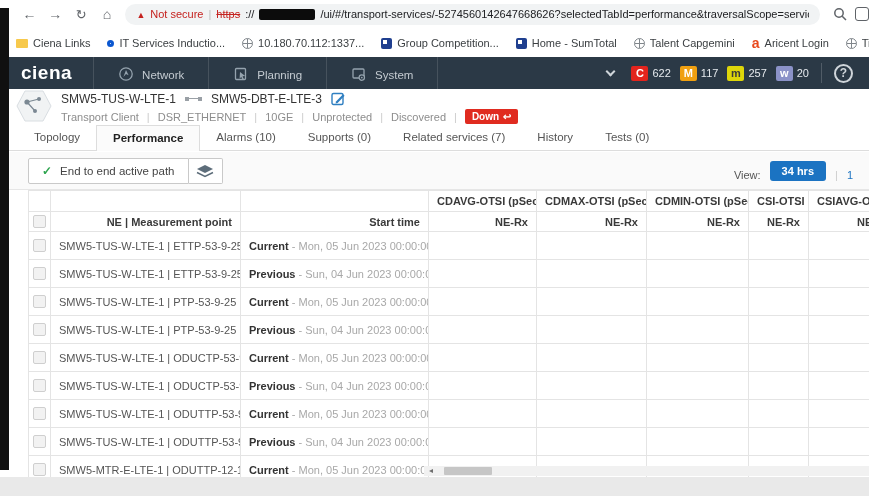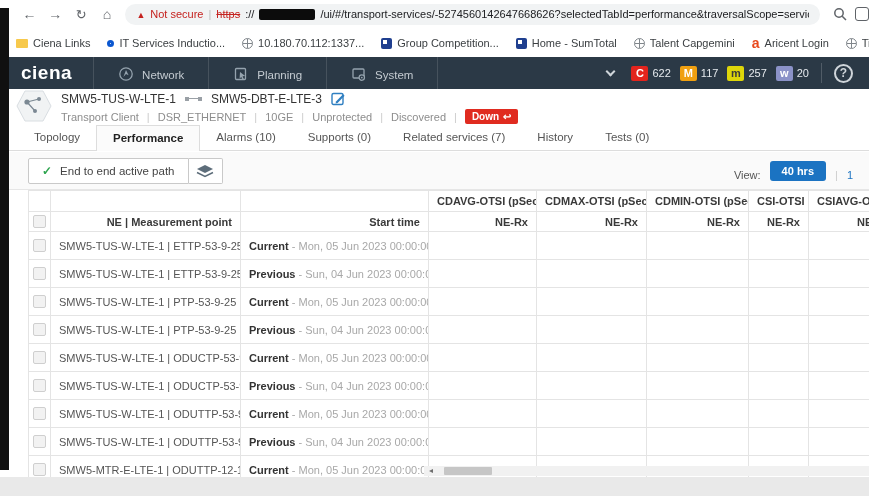--- a/index.html
+++ b/index.html
@@ -273,21 +273,21 @@
       </div>
       <div class="layers-btn">
         <svg width="18" height="14" viewBox="0 0 18 14">
           <path d="M9 1 L17 5 L9 9 L1 5 Z" fill="#5d6d7a"></path>
           <path d="M1 8.5 L9 12.5 L17 8.5" fill="none" stroke="#5d6d7a" stroke-width="1.5"></path>
         </svg>
       </div>
     </div>
     <div class="toolbar-right">
       <span>View:</span>
-      <span class="view-btn">40 hrs</span>
+      <span class="view-btn">34 hrs</span>
       <span class="view-sep">|</span>
       <span class="view-next">1</span>
     </div>
   </div>
 
   <div class="table-wrap">
     <table id="perf-table">
         <colgroup>
           <col style="width: 22px;">
           <col style="width: 190px;">

